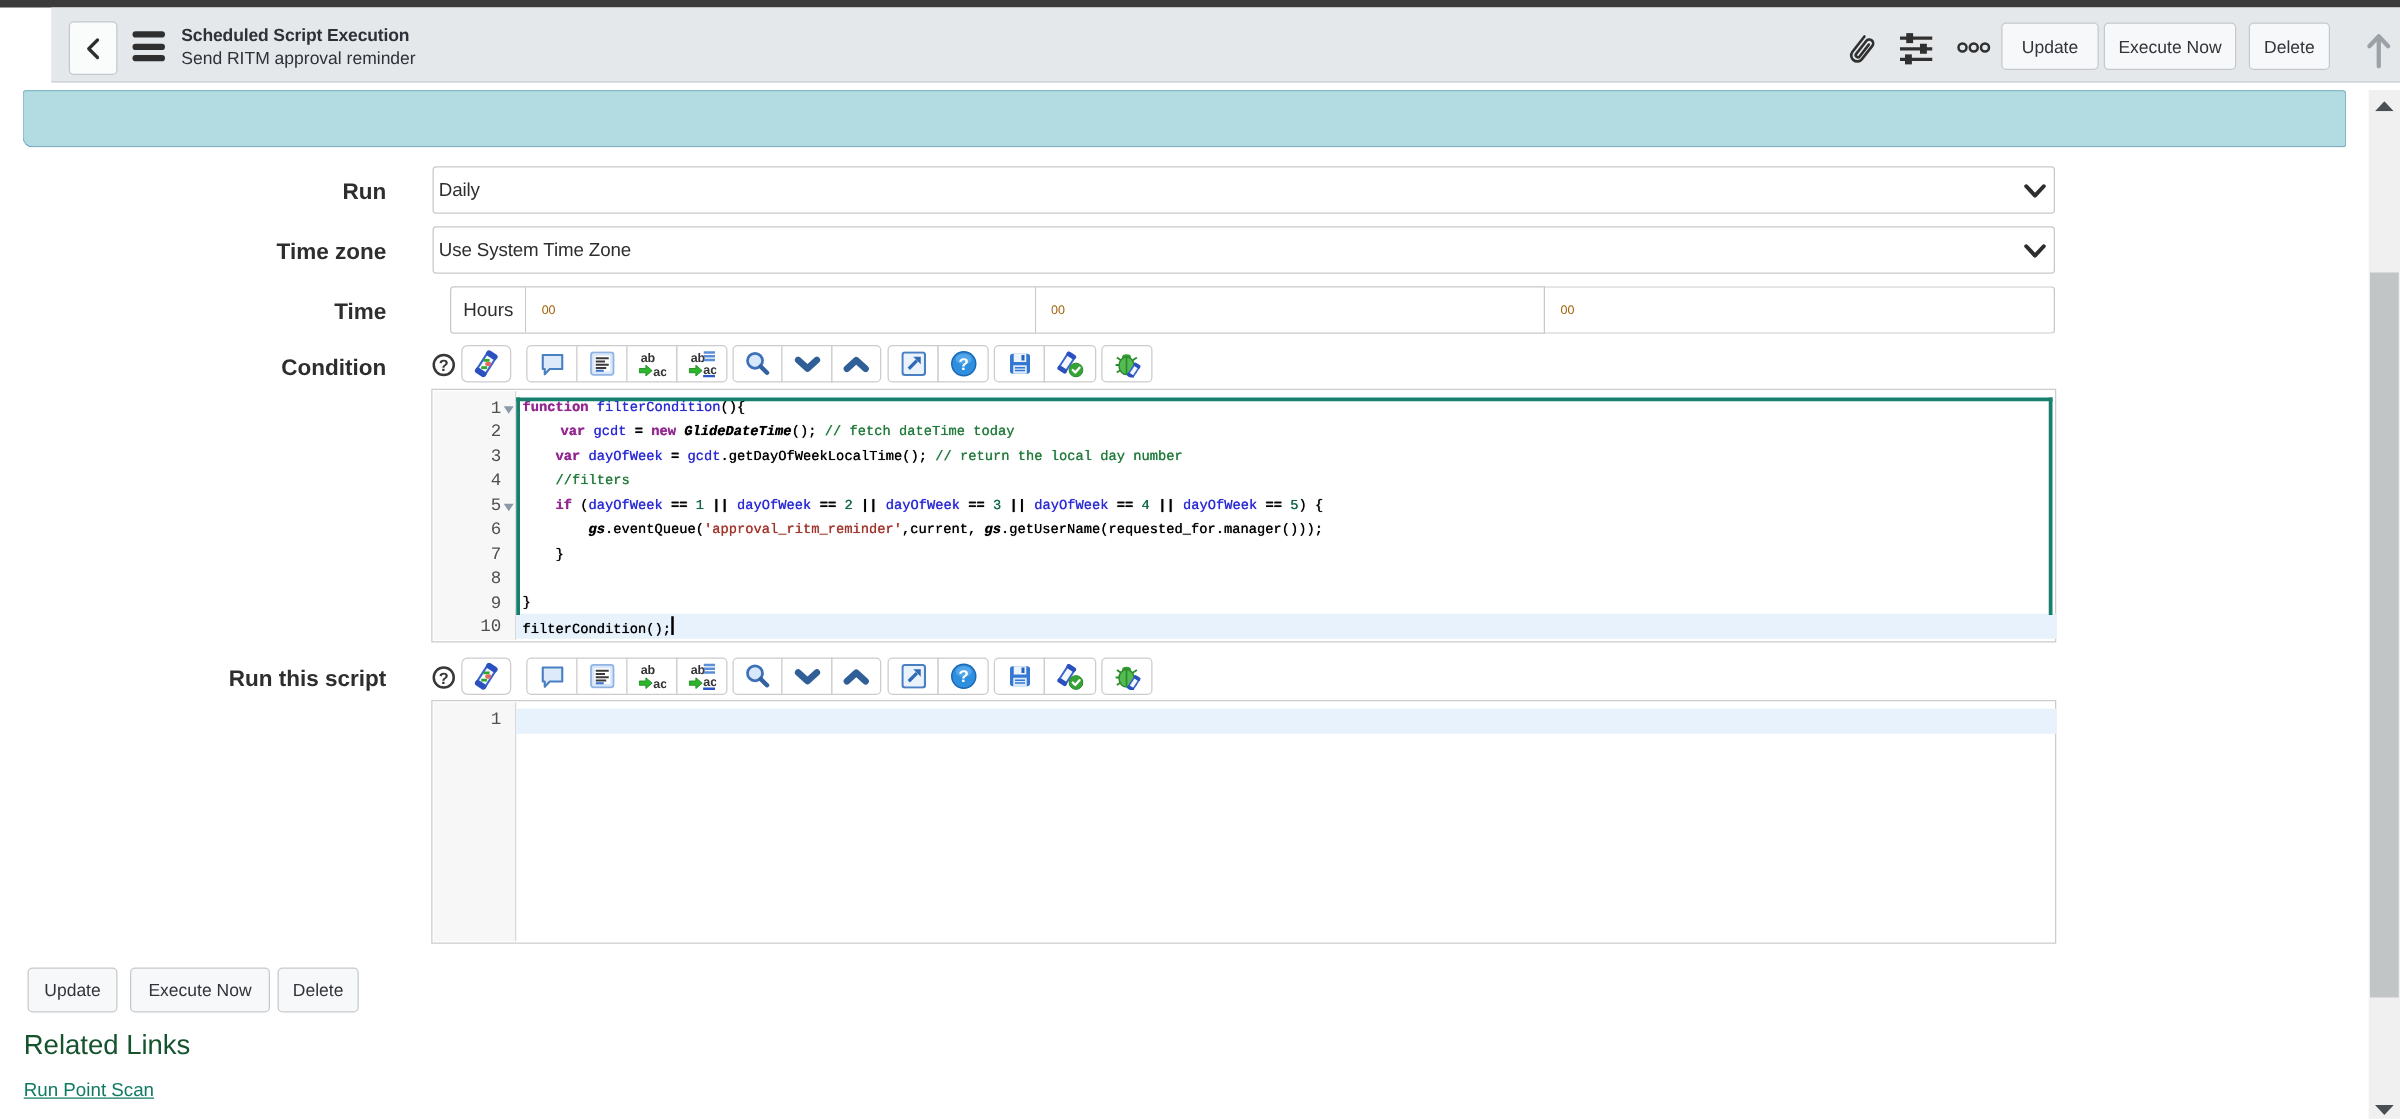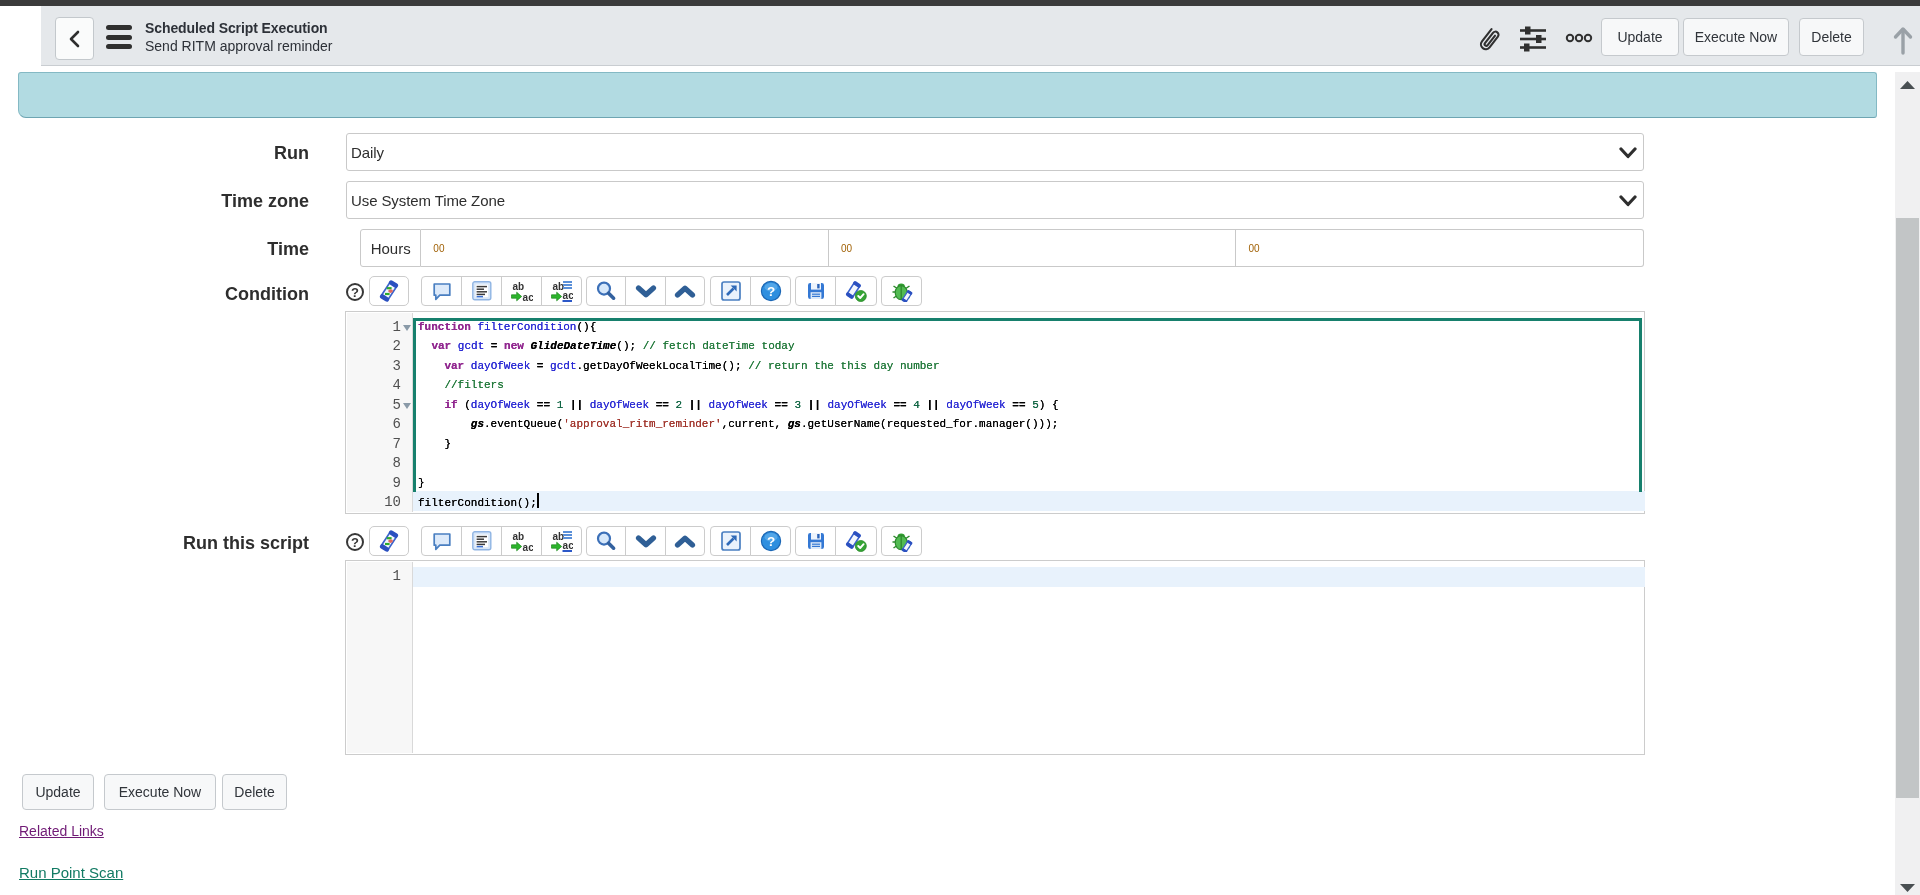--- a/index.html
+++ b/index.html
@@ -380,22 +380,22 @@
           <rect x="-3" y="-6.3" width="6" height="2.9" rx="1.4" fill="#2b50c0"></rect>
           <rect x="-3" y="3.4" width="6" height="2.9" rx="1.4" fill="#2b50c0"></rect>
         </g>
       </svg>
     </div>
 </div>
 
 <div class="edbox abs" style="top:311px; height:203px;">
   <div class="gutter"></div>
 <div class="code abs" style="left:72px; top:5.75px;"><span class="kw">function</span> <span class="def">filterCondition</span>(){</div>
-<div class="code abs" style="left:59px; top:25.25px;">    <span class="kw">var</span> <span class="def">gcdt</span> <span class="op">=</span> <span class="kw">new</span> <span class="cls">GlideDateTime</span>(); <span class="cmt">// fetch dateTime today</span></div>
-<div class="code abs" style="left:72px; top:44.75px;">    <span class="kw">var</span> <span class="def">dayOfWeek</span> <span class="op">=</span> <span class="def">gcdt</span>.getDayOfWeekLocalTime(); <span class="cmt">// return the this day number</span></div>
+<div class="code abs" style="left:76px; top:25.25px;">    <span class="kw">var</span> <span class="def">gcdt</span> <span class="op">=</span> <span class="kw">new</span> <span class="cls">GlideDateTime</span>(); <span class="cmt">// fetch dateTime today</span></div>
+<div class="code abs" style="left:72px; top:44.75px;">    <span class="kw">var</span> <span class="def">dayOfWeek</span> <span class="op">=</span> <span class="def">gcdt</span>.getDayOfWeekLocalTime(); <span class="cmt">// return the local day number</span></div>
 <div class="code abs" style="left:72px; top:64.25px;">    <span class="cmt">//filters</span></div>
 <div class="code abs" style="left:72px; top:83.75px;">    <span class="kw">if</span> (<span class="def">dayOfWeek</span> <span class="op">==</span> <span class="num">1</span> <span class="op">||</span> <span class="def">dayOfWeek</span> <span class="op">==</span> <span class="num">2</span> <span class="op">||</span> <span class="def">dayOfWeek</span> <span class="op">==</span> <span class="num">3</span> <span class="op">||</span> <span class="def">dayOfWeek</span> <span class="op">==</span> <span class="num">4</span> <span class="op">||</span> <span class="def">dayOfWeek</span> <span class="op">==</span> <span class="num">5</span>) {</div>
 <div class="code abs" style="left:72px; top:103.25px;">        <span class="cls">gs</span>.eventQueue(<span class="str">'approval_ritm_reminder'</span>,current, <span class="cls">gs</span>.getUserName(requested_for.manager()));</div>
 <div class="code abs" style="left:72px; top:122.75px;">    }</div>
 <div class="code abs" style="left:72px; top:142.25px;"></div>
 <div class="code abs" style="left:72px; top:161.75px;">}</div>
 <div class="abs" style="left:67px; top:179.3px; width:1232px; height:19.5px; background:#e8f2fc;"></div>
 <div class="code abs" style="left:72px; top:181.25px;">filterCondition();<span style="display:inline-block; width:2px; height:15px; background:#000; vertical-align:-2px;"></span></div>
 <div class="lnum" style="left:1px; top:5.75px;">1</div>
 <div class="lnum" style="left:1px; top:25.25px;">2</div>
@@ -416,21 +416,21 @@
   <div class="gutter"></div>
   <div class="abs" style="left:67px; top:6px; width:1232px; height:19.5px; background:#e8f2fc;"></div>
   <div class="lnum" style="left:1px; top:6px;">1</div>
 </div>
 
 <div class="flabel abs" style="top:533px;">Run this script</div>
 
 <div class="bbtn abs" style="left:22px; width:72px;">Update</div>
 <div class="bbtn abs" style="left:104px; width:112px;">Execute Now</div>
 <div class="bbtn abs" style="left:222px; width:65px;">Delete</div>
-<div class="abs" style="left:19px; top:823px; font-size:14px; color:#701a75;text-decoration:underline;">Related Links</div>
+<div class="abs" style="left:19px; top:823px; font-size:22px; color:#14532d;">Related Links</div>
 <div class="abs" style="left:19px; top:864px; font-size:15px; color:#117a63; text-decoration:underline;">Run Point Scan</div>
 
 <div id="sbtrack" class="abs"></div>
 <div id="sbthumb" class="abs"></div>
 <svg class="abs" style="left:1900px; top:81px;" width="15" height="8" viewBox="0 0 15 8">
     <polygon points="7.5,0 15,8 0,8" fill="#494f52"></polygon>
   </svg>
 <svg class="abs" style="left:1900px; top:884px;" width="15" height="8" viewBox="0 0 15 8">
     <polygon points="0,0 15,0 7.5,8" fill="#494f52"></polygon>
   </svg>

